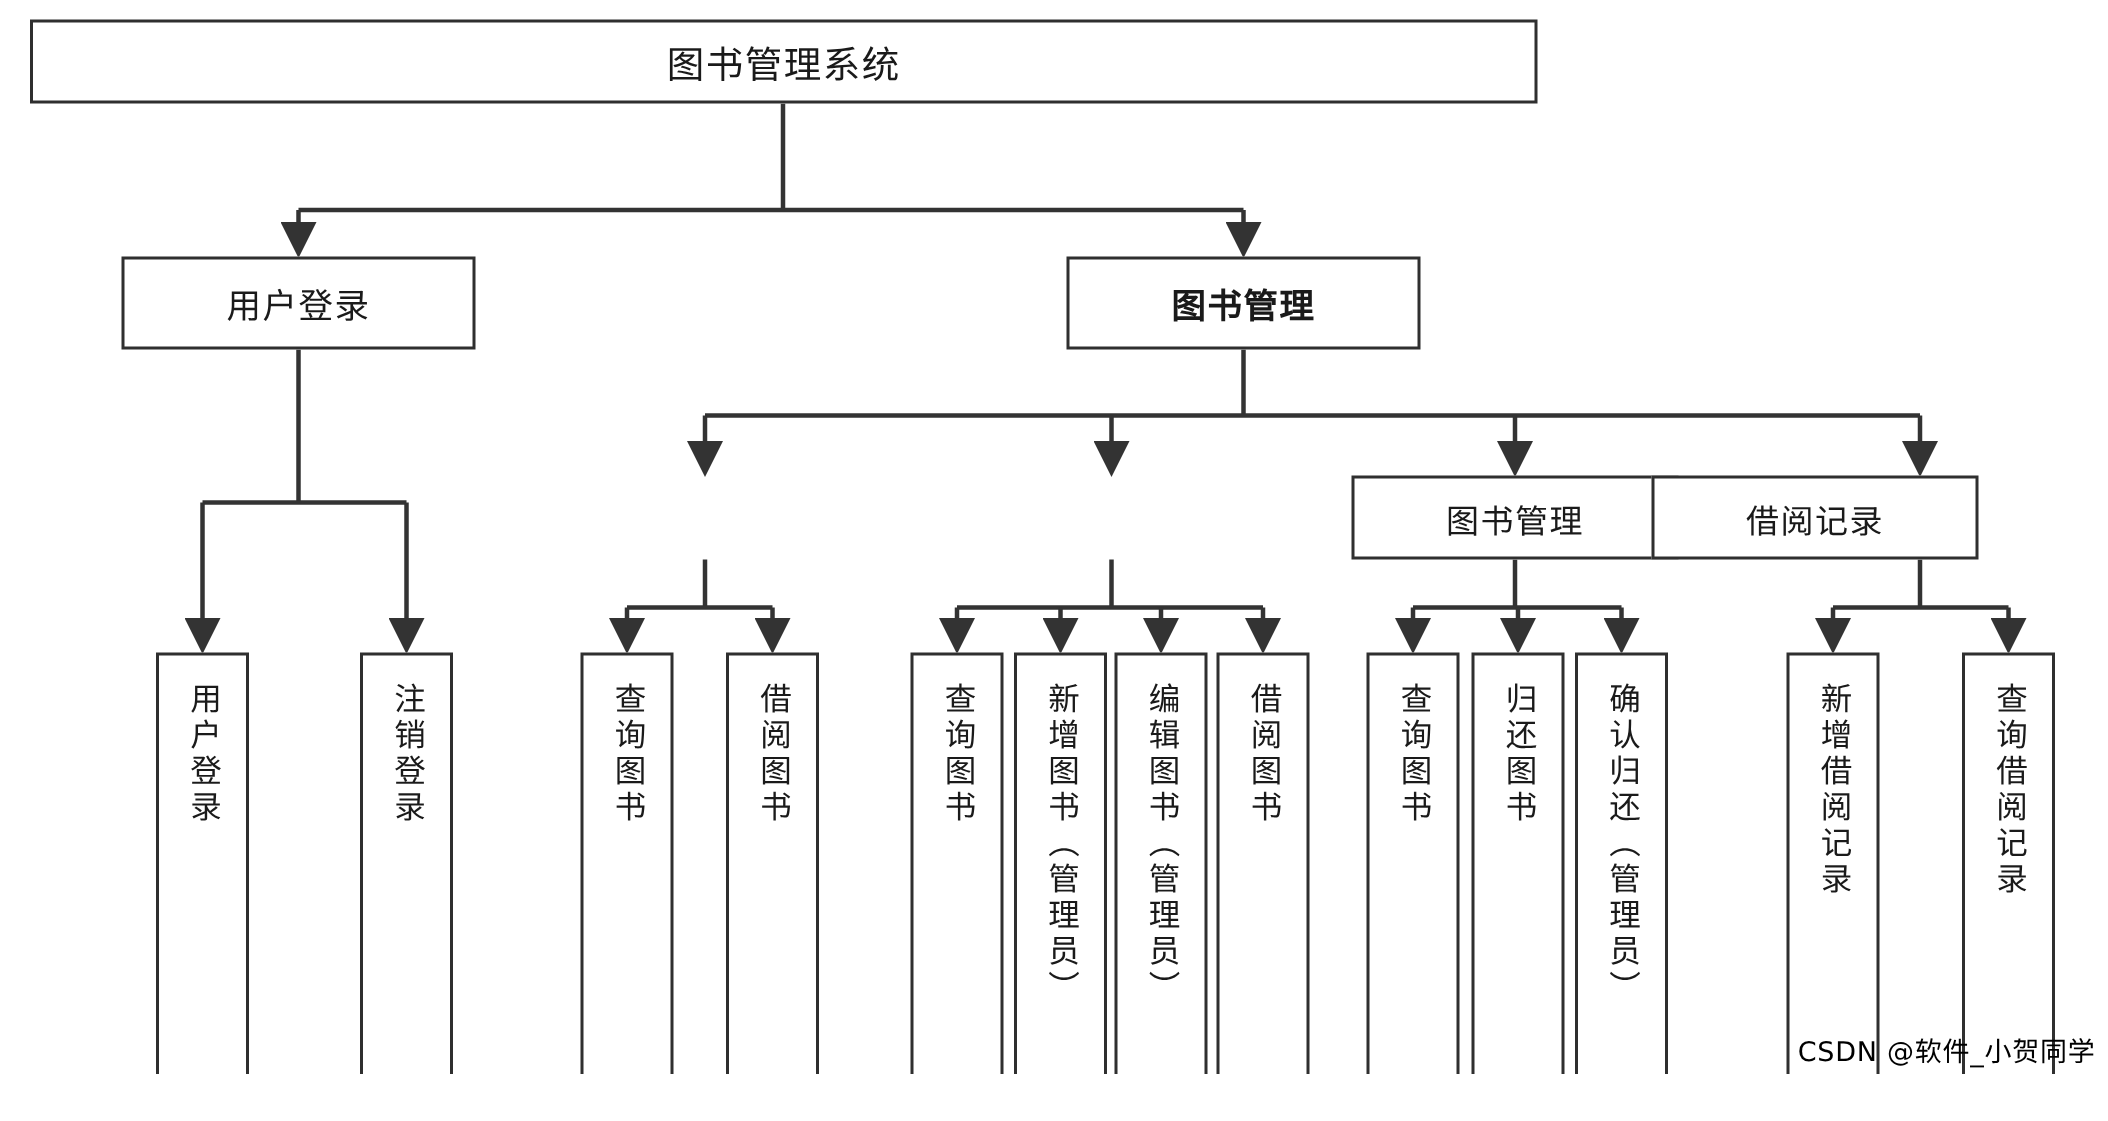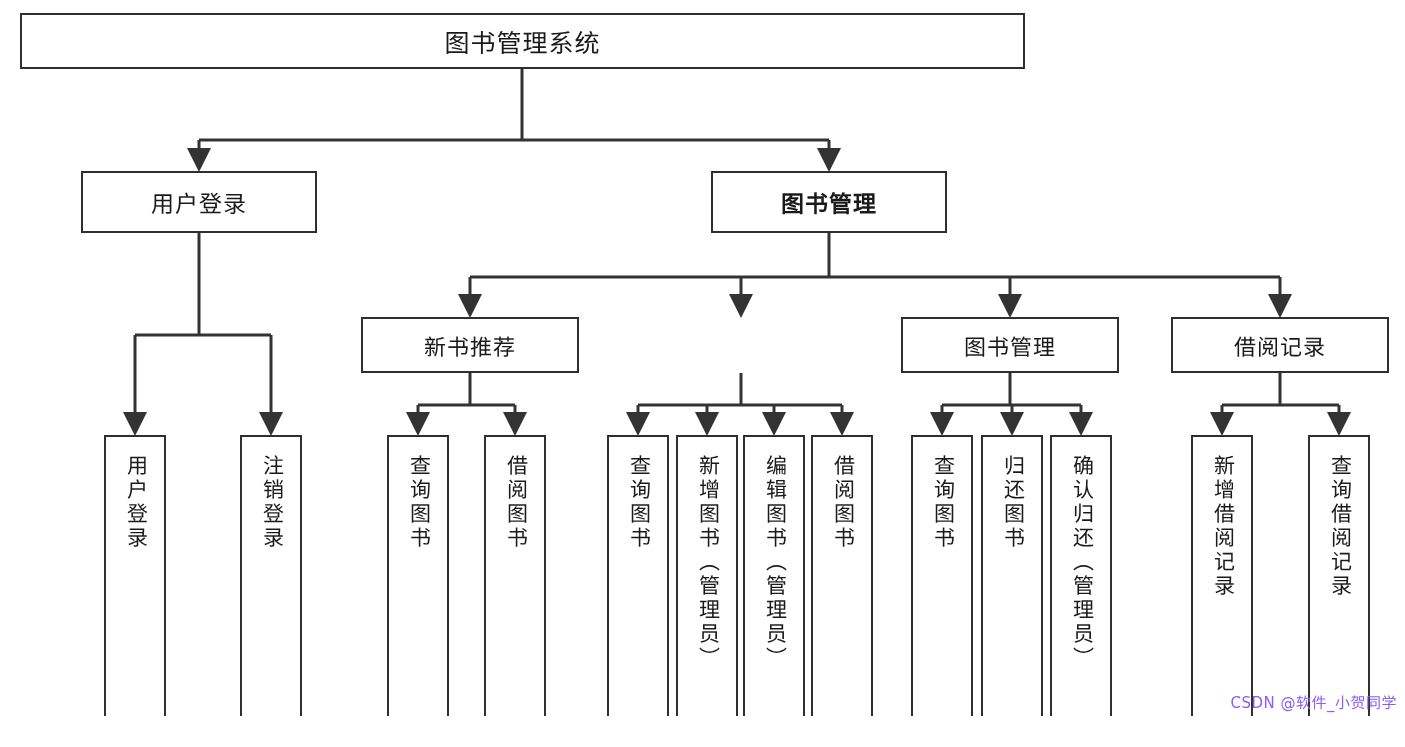--- a/index.html
+++ b/index.html
@@ -60,22 +60,22 @@
     font-size: 21px;
     line-height: 1.18;
     letter-spacing: 3px;
     white-space: nowrap;
     color: #1a1a1a;
   }
   .watermark {
     position: absolute;
     right: 8px;
     bottom: 4px;
-    font-size: 15px;
-    color: #8b5cf6;
+    font-size: 18px;
+    color: #000000;
     letter-spacing: 0.5px;
     z-index: 5;
     white-space: nowrap;
   }
 </style>
 </head>
 <body>
 
 <div id="diagram-canvas">
 
@@ -133,27 +133,24 @@
     <span>图书管理系统</span>
   </div>
 
   <div class="node node-l2" style="left:81px; top:171px; width:236px; height:62px;">
     <span>用户登录</span>
   </div>
   <div class="node node-l2" style="left:711px; top:171px; width:236px; height:62px;font-weight:bold;">
     <span>图书管理</span>
   </div>
 
-  <div class="node node-l3" style="left:361px; top:317px; width:218px; height:56px;">
-    <span>新书推荐</span>
-  </div>
   <div class="node node-l3" style="left:901px; top:317px; width:218px; height:56px;">
     <span>图书管理</span>
   </div>
-  <div class="node node-l3" style="left:1171px; top:317px; width:218px; height:56px;text-align:right;">
+  <div class="node node-l3" style="left:1101px; top:317px; width:218px; height:56px;text-align:right;">
     <span>借阅记录</span>
   </div>
 
   <div class="node node-leaf" style="left:104px; top:435px; width:62px; height:300px;">
     <span class="vtext">用户登录</span>
   </div>
   <div class="node node-leaf" style="left:240px; top:435px; width:62px; height:300px;">
     <span class="vtext">注销登录</span>
   </div>
 

